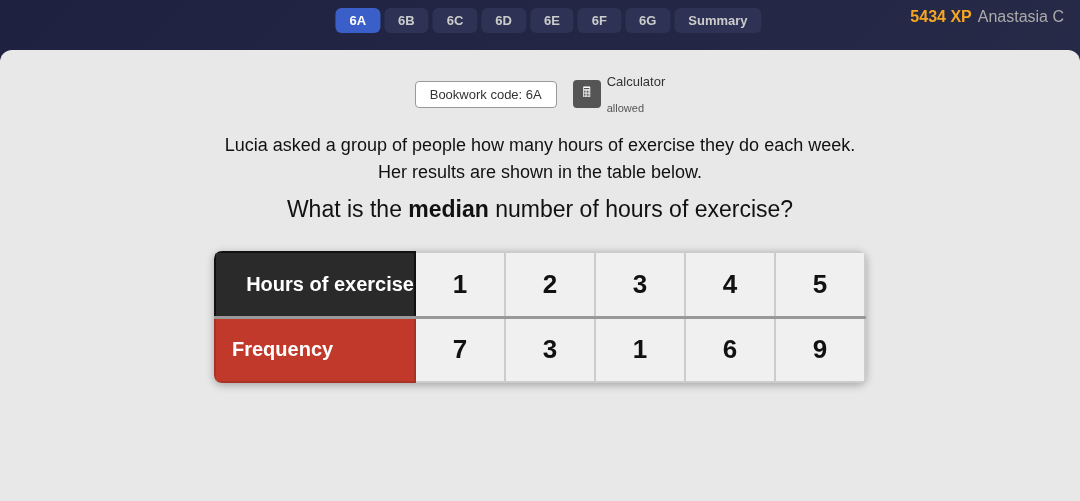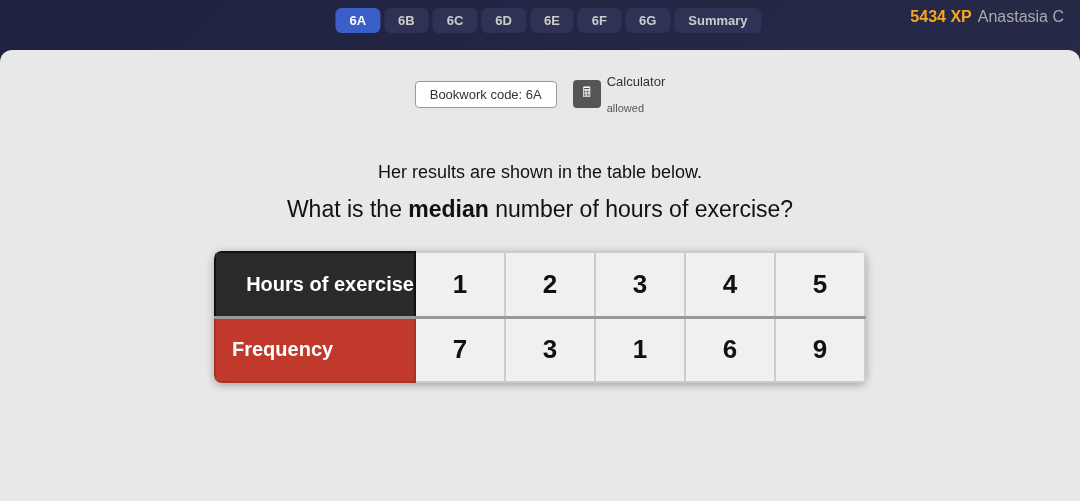--- a/index.html
+++ b/index.html
@@ -217,21 +217,21 @@
     <div class="calculator-badge">
       <div class="calc-icon">🖩</div>
       <div>
         <div>Calculator</div>
         <div style="font-size:11px; color:#555;margin-top:13px;">allowed</div>
       </div>
     </div>
   </div>
 
   <div class="problem-text">
-    <br>
+    <span>Lucia asked a group of people how many hours of exercise they do each week.</span><br>
     <span>Her results are shown in the table below.</span>
   </div>
 
   <div class="question-text">
     <span>What is the </span><strong>median</strong><span> number of hours of exercise?</span>
   </div>
 
   <table class="data-table">
     <tbody>
         <tr>

